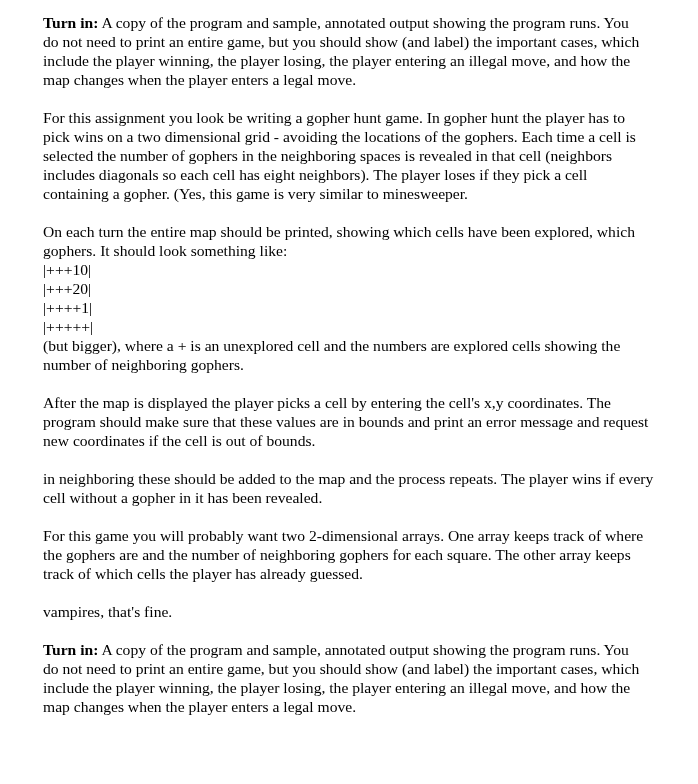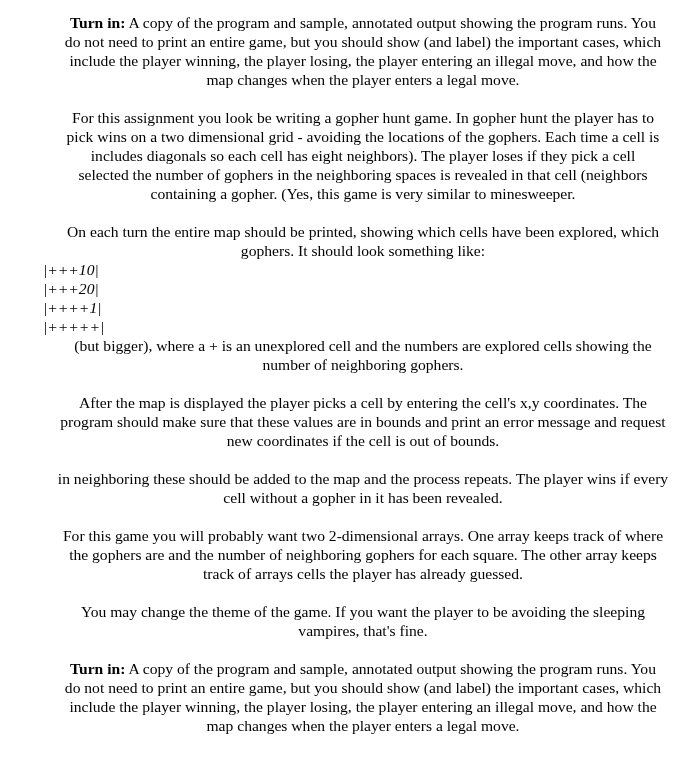--- a/index.html
+++ b/index.html
@@ -20,41 +20,41 @@
     .doc {
       position: absolute;
       left: 43px;
       top: 13px;
       width: 640px;
     }
     p {
       margin: 0 0 19px 0;
       white-space: nowrap;
     }
-    .line { display: block; text-align: center; }
+    .line { display: block; }
     b { font-weight: bold; }
-    .map-line { display: block; font-style: italic; }
+    .map-line { display: block; }
   </style>
 </head>
 <body>
 
 <div class="doc">
 
   <p>
     <span class="line"><b>Turn in:</b><span> A copy of the program and sample, annotated output showing the program runs. You</span></span>
     <span class="line">do not need to print an entire game, but you should show (and label) the important cases, which</span>
     <span class="line">include the player winning, the player losing, the player entering an illegal move, and how the</span>
     <span class="line">map changes when the player enters a legal move.</span>
   </p>
 
   <p>
     <span class="line">For this assignment you look be writing a gopher hunt game. In gopher hunt the player has to</span>
     <span class="line">pick wins on a two dimensional grid - avoiding the locations of the gophers. Each time a cell is</span>
+    <span class="line">selected the number of gophers in the neighboring spaces is revealed in that cell (neighbors</span>
     <span class="line">includes diagonals so each cell has eight neighbors). The player loses if they pick a cell</span>
-    <span class="line">selected the number of gophers in the neighboring spaces is revealed in that cell (neighbors</span>
     <span class="line">containing a gopher. (Yes, this game is very similar to minesweeper.</span>
   </p>
 
   <p>
     <span class="line">On each turn the entire map should be printed, showing which cells have been explored, which</span>
     <span class="line">gophers. It should look something like:</span>
     <span class="map-line">|+++10|</span>
     <span class="map-line">|+++20|</span>
     <span class="map-line">|++++1|</span>
     <span class="map-line">|+++++|</span>
@@ -69,25 +69,24 @@
   </p>
 
   <p>
     <span class="line">in neighboring these should be added to the map and the process repeats. The player wins if every</span>
     <span class="line">cell without a gopher in it has been revealed.</span>
   </p>
 
   <p>
     <span class="line">For this game you will probably want two 2-dimensional arrays. One array keeps track of where</span>
     <span class="line">the gophers are and the number of neighboring gophers for each square. The other array keeps</span>
-    <span class="line">track of arrays cells the player has already guessed.</span>
+    <span class="line">track of which cells the player has already guessed.</span>
   </p>
 
   <p>
-    <span class="line">You may change the theme of the game. If you want the player to be avoiding the sleeping</span>
     <span class="line">vampires, that's fine.</span>
   </p>
 
   <p>
     <span class="line"><b>Turn in:</b><span> A copy of the program and sample, annotated output showing the program runs. You</span></span>
     <span class="line">do not need to print an entire game, but you should show (and label) the important cases, which</span>
     <span class="line">include the player winning, the player losing, the player entering an illegal move, and how the</span>
     <span class="line">map changes when the player enters a legal move.</span>
   </p>
 

